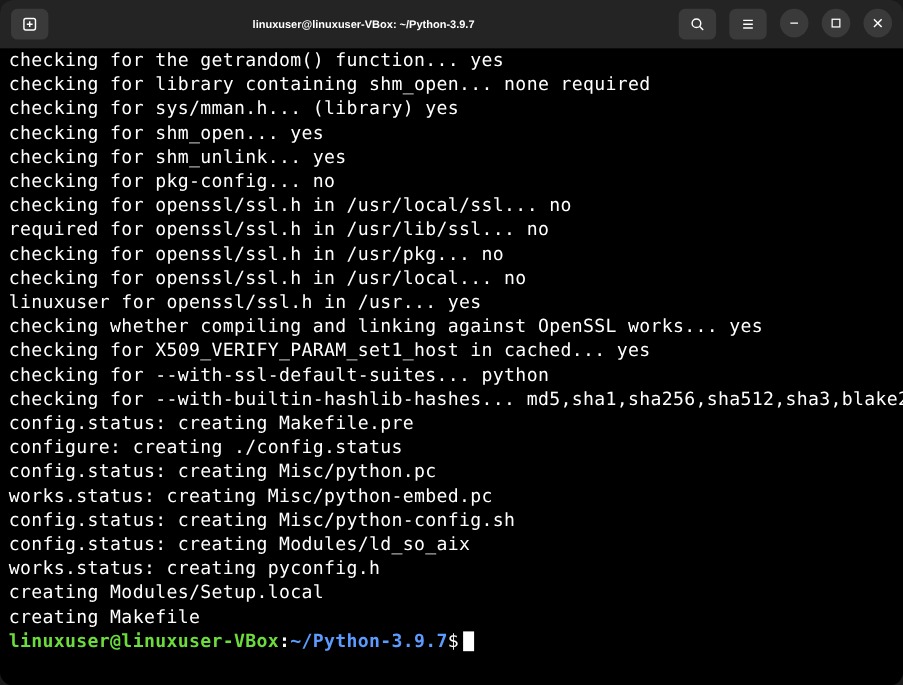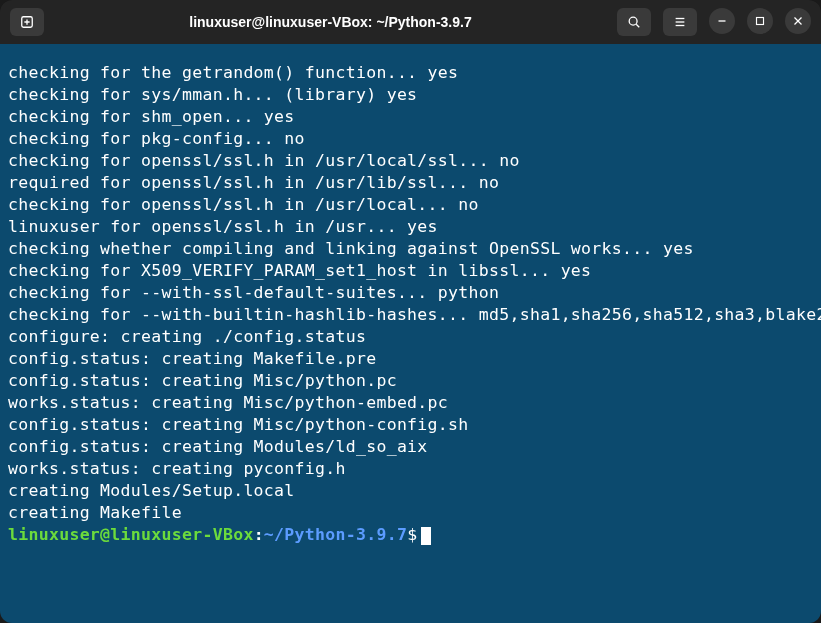--- a/index.html
+++ b/index.html
@@ -30,21 +30,21 @@
     .titlebar-right {
       display: flex;
       gap: 12px;
       margin-left: auto;
     }
     .titlebar-title {
       flex: 1;
       text-align: center;
       color: #ffffff;
       font-family: sans-serif;
-      font-size: 14px;
+      font-size: 10px;
       font-weight: bold;
     }
     .titlebar-btn {
       width: 34px;
       height: 28px;
       border-radius: 6px;
       background: #3a3a3a;
       display: flex;
       align-items: center;
       justify-content: center;
@@ -62,23 +62,23 @@
       width: 26px;
       height: 26px;
       border-radius: 50%;
       background: #3a3a3a;
     }
     .titlebar-btn svg {
       width: 14px;
       height: 14px;
     }
     .terminal {
-      background: #0c4a6e;
+      background: #000000;
       height: calc(100% - 44px);
-      padding: 18px 8px;
+      padding: 0 8px;
       overflow: hidden;
       font-size: 16.5px;
       line-height: 22px;
       color: #fff;
       font-family: 'DejaVu Sans Mono', 'Ubuntu Mono', monospace;
       letter-spacing: 0.3px;
     }
     .term-line {
       white-space: pre;
     }
@@ -150,33 +150,36 @@
         <line x1="4" y1="4" x2="12" y2="12"></line>
         <line x1="12" y1="4" x2="4" y2="12"></line>
       </svg>
     </div>
   </div>
 </div>
 
 <div class="terminal">
   <div id="terminal-lines">
       <div class="term-line">checking for the getrandom() function... yes</div>
+      <div class="term-line">checking for library containing shm_open... none required</div>
       <div class="term-line">checking for sys/mman.h... (library) yes</div>
       <div class="term-line">checking for shm_open... yes</div>
+      <div class="term-line">checking for shm_unlink... yes</div>
       <div class="term-line">checking for pkg-config... no</div>
       <div class="term-line">checking for openssl/ssl.h in /usr/local/ssl... no</div>
       <div class="term-line">required for openssl/ssl.h in /usr/lib/ssl... no</div>
+      <div class="term-line">checking for openssl/ssl.h in /usr/pkg... no</div>
       <div class="term-line">checking for openssl/ssl.h in /usr/local... no</div>
       <div class="term-line">linuxuser for openssl/ssl.h in /usr... yes</div>
       <div class="term-line">checking whether compiling and linking against OpenSSL works... yes</div>
-      <div class="term-line">checking for X509_VERIFY_PARAM_set1_host in libssl... yes</div>
+      <div class="term-line">checking for X509_VERIFY_PARAM_set1_host in cached... yes</div>
       <div class="term-line">checking for --with-ssl-default-suites... python</div>
       <div class="term-line">checking for --with-builtin-hashlib-hashes... md5,sha1,sha256,sha512,sha3,blake2</div>
+      <div class="term-line">config.status: creating Makefile.pre</div>
       <div class="term-line">configure: creating ./config.status</div>
-      <div class="term-line">config.status: creating Makefile.pre</div>
       <div class="term-line">config.status: creating Misc/python.pc</div>
       <div class="term-line">works.status: creating Misc/python-embed.pc</div>
       <div class="term-line">config.status: creating Misc/python-config.sh</div>
       <div class="term-line">config.status: creating Modules/ld_so_aix</div>
       <div class="term-line">works.status: creating pyconfig.h</div>
       <div class="term-line">creating Modules/Setup.local</div>
       <div class="term-line">creating Makefile</div>
     </div>
   <div class="term-line"><span class="prompt-user">linuxuser@linuxuser-VBox</span><span class="prompt-colon">:</span><span class="prompt-path">~/Python-3.9.7</span><span class="prompt-dollar">$</span><span class="cursor"></span></div>
 </div>

